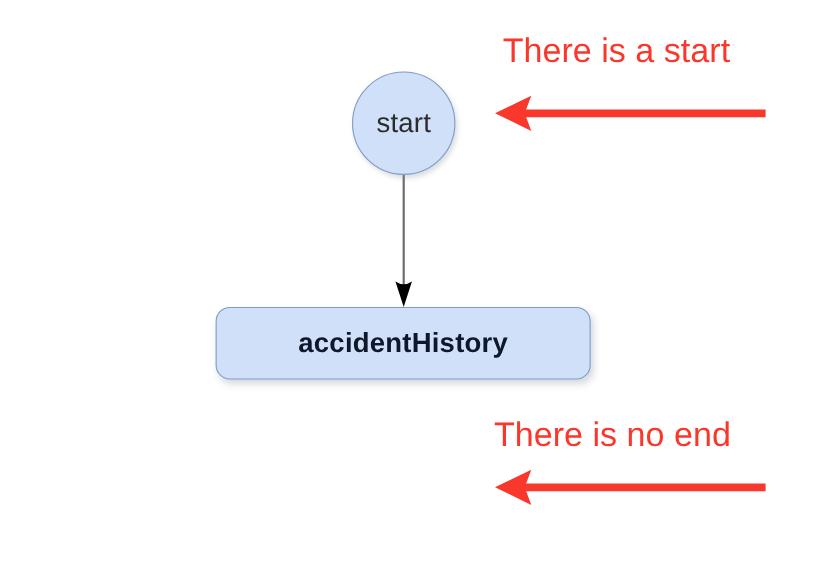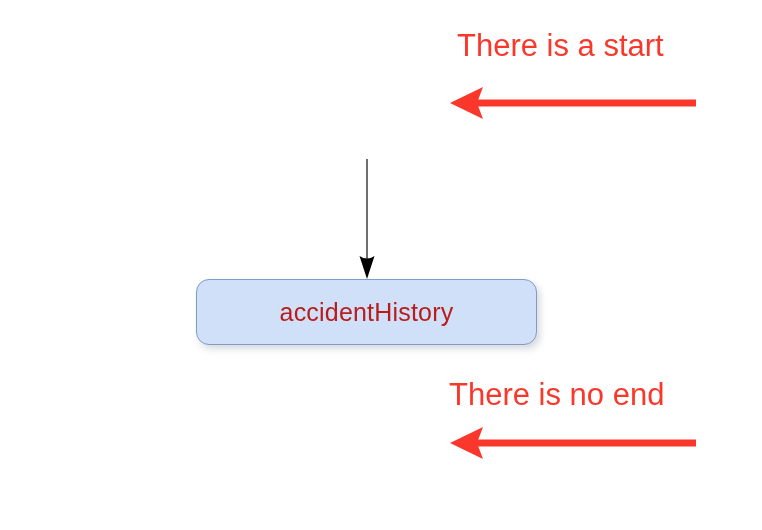--- a/index.html
+++ b/index.html
@@ -57,23 +57,24 @@
     background: #cfe0f8;
     border: 1.6px solid #7f9dc4;
     box-sizing: border-box;
     display: flex;
     align-items: center;
     justify-content: center;
     box-shadow: 3px 4px 7px rgba(120,130,150,0.30);
   }
   .node-box .node-label {
     font-size: 25px;
-    color: #b91c1c;
+    color: #0f172a;
     line-height: 1;
     letter-spacing: 0.2px;
+    font-weight: bold;
   }
 
   
   .anno {
     position: absolute;
     font-size: 31px;
     line-height: 1;
     white-space: nowrap;
   }
   .anno-top {
@@ -101,20 +102,23 @@
       <line x1="696" y1="103" x2="474" y2="103" stroke="#f9372b" stroke-width="7" stroke-linecap="butt"></line>
       <path d="M 450 103 L 483 87 L 477 103 L 483 119 Z" fill="#f9372b"></path>
     </g>
 
     <g>
       <line x1="696" y1="443" x2="474" y2="443" stroke="#f9372b" stroke-width="7" stroke-linecap="butt"></line>
       <path d="M 450 443 L 483 427 L 477 443 L 483 459 Z" fill="#f9372b"></path>
     </g>
   </svg>
 
+  <div class="node-start">
+    <span class="node-label">start</span>
+  </div>
 
   <div class="node-box">
     <span class="node-label">accidentHistory</span>
   </div>
 
   <div class="anno anno-bottom" style="color: rgb(249, 55, 43);">There is no end</div>
 
   <div class="anno anno-top" style="color: rgb(249, 55, 43);">There is a start</div>
 
 </div>

